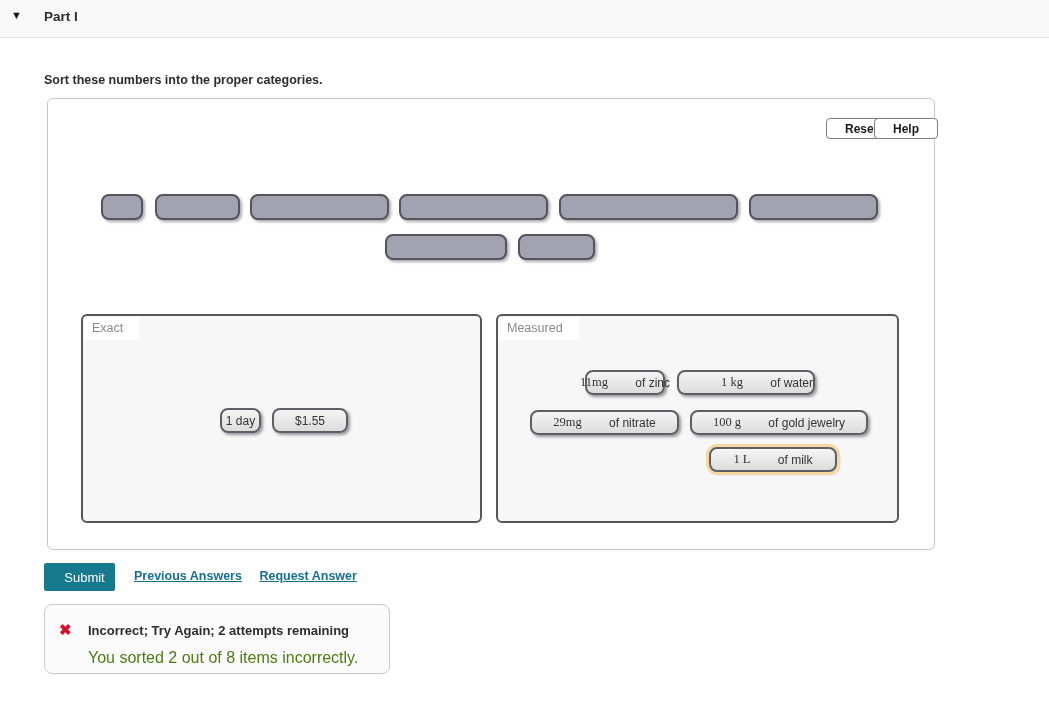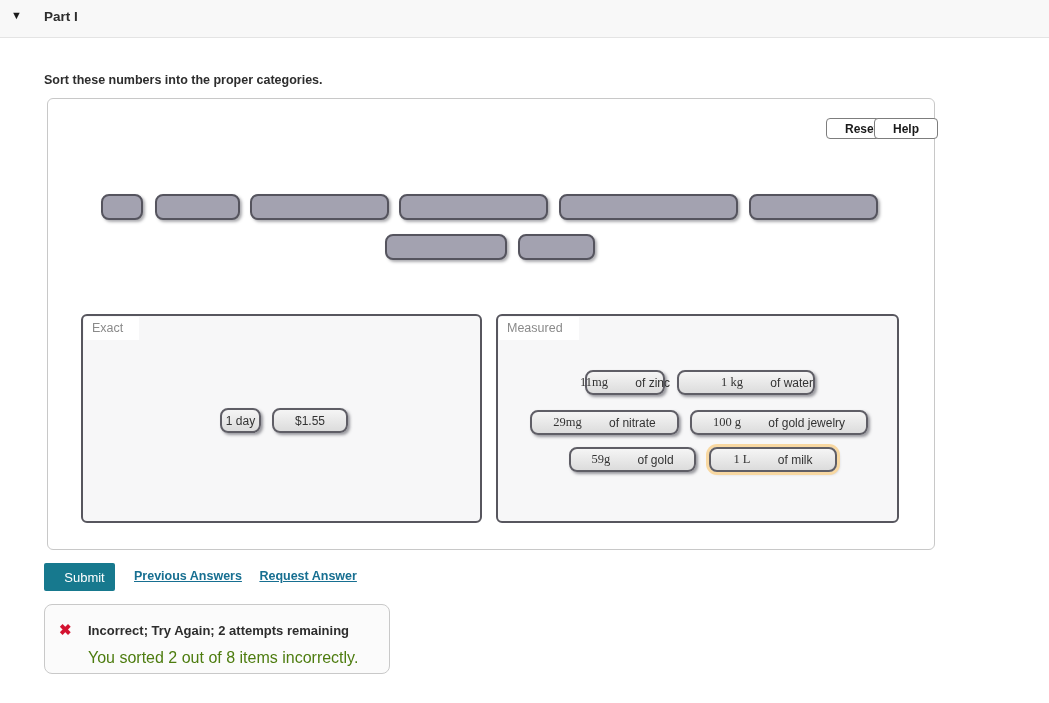--- a/index.html
+++ b/index.html
@@ -101,21 +101,20 @@
       <span class="bin-label">Exact</span>
     <div class="item" style="left: 137px; top: 92px; width: 41px;"><span>1 day</span></div>
         <div class="item" style="left: 189px; top: 92px; width: 76px;"><span>$1.55</span></div>
       </div>
     <div class="bin bin-measured">
       <span class="bin-label">Measured</span>
     <div class="item" style="left: 87px; top: 54px; width: 80px;"><span class="serif">11mg</span><span> of zinc</span></div>
         <div class="item" style="left: 179px; top: 54px; width: 138px; justify-content: flex-end;"><span class="serif">1 kg</span><span> of water</span></div>
         <div class="item" style="left: 32px; top: 94px; width: 149px;"><span class="serif">29mg</span><span> of nitrate</span></div>
         <div class="item" style="left: 192px; top: 94px; width: 178px;"><span class="serif">100 g</span><span> of gold jewelry</span></div>
-        <div class="item" style="left: 71px; top: 131px; width: 127px;"><span class="serif">59g</span><span> of gold</span></div>
         <div class="item hl" style="left: 211px; top: 131px; width: 128px;"><span class="serif">1 L</span><span> of milk</span></div>
       </div>
   </div>
 
   <button class="submit-btn">Submit</button>
   <div class="links">
     <a>Previous Answers</a>
     <a>Request Answer</a>
   </div>
 

